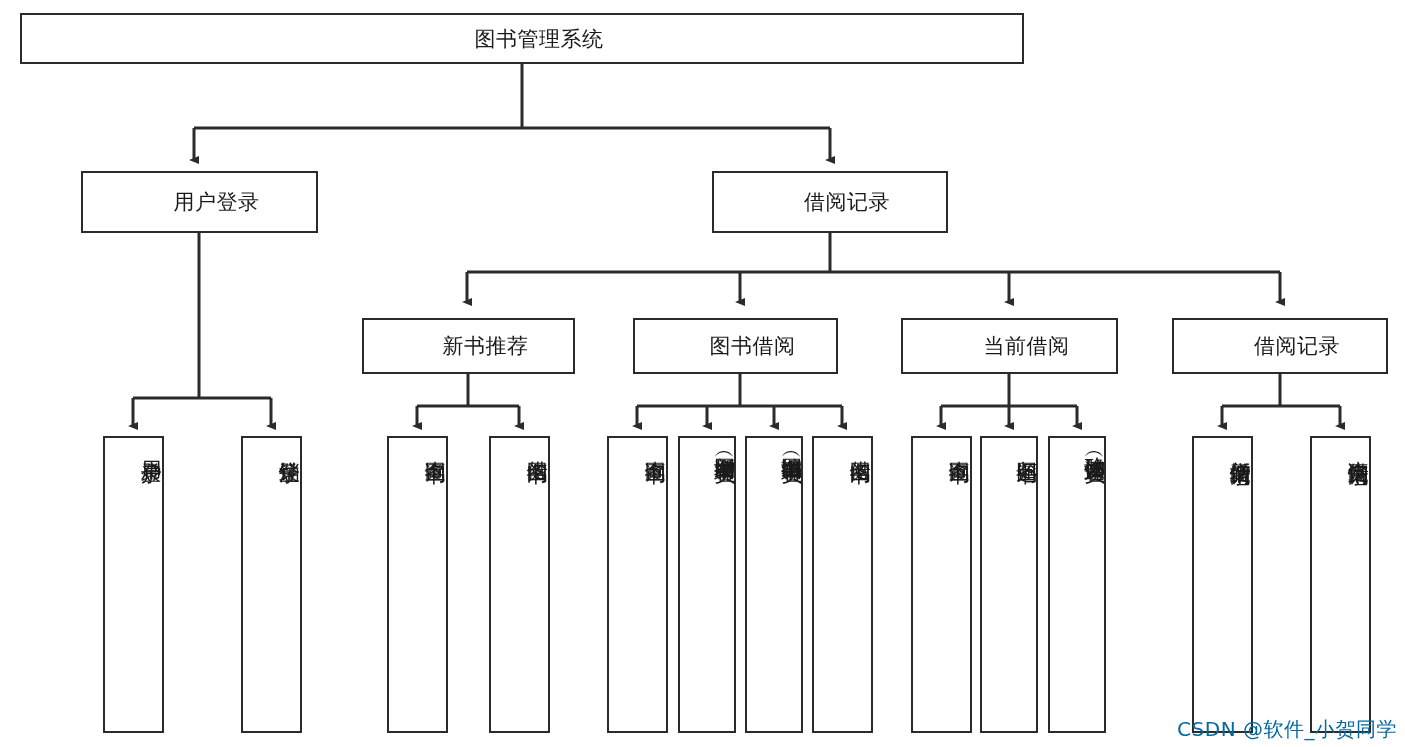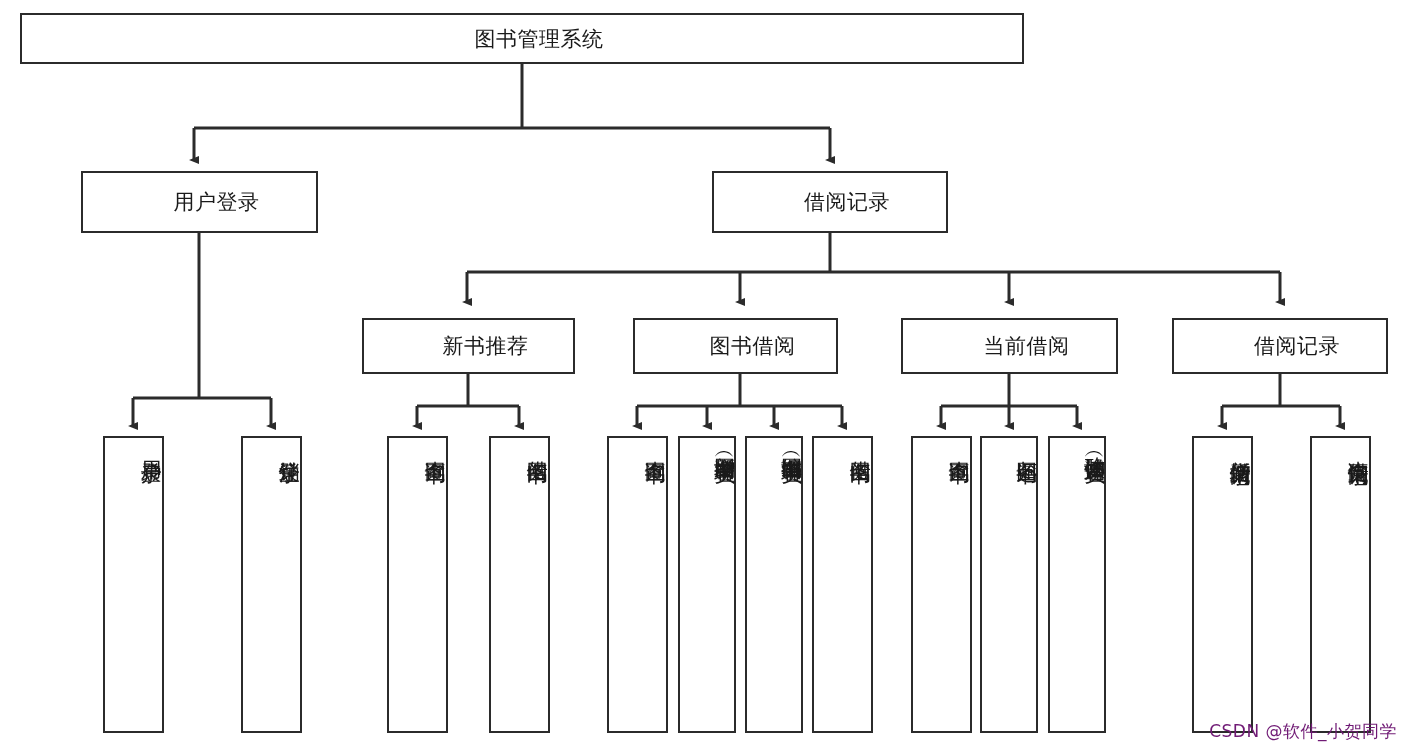--- a/index.html
+++ b/index.html
@@ -55,22 +55,22 @@
   }
   .node .lbl {
     writing-mode: inherit;
     text-orientation: inherit;
     white-space: pre;
   }
   #watermark {
     position: absolute;
     right: 8px;
     bottom: 4px;
-    font-size: 17px;
-    color: #701a75;
+    font-size: 20px;
+    color: #0369a1;
     letter-spacing: 0.5px;
     white-space: nowrap;
   }
 </style>
 </head>
 <body>
 
 <div id="canvas">
 
   <svg id="wires" viewBox="0 0 1405 747" width="1405" height="747">

